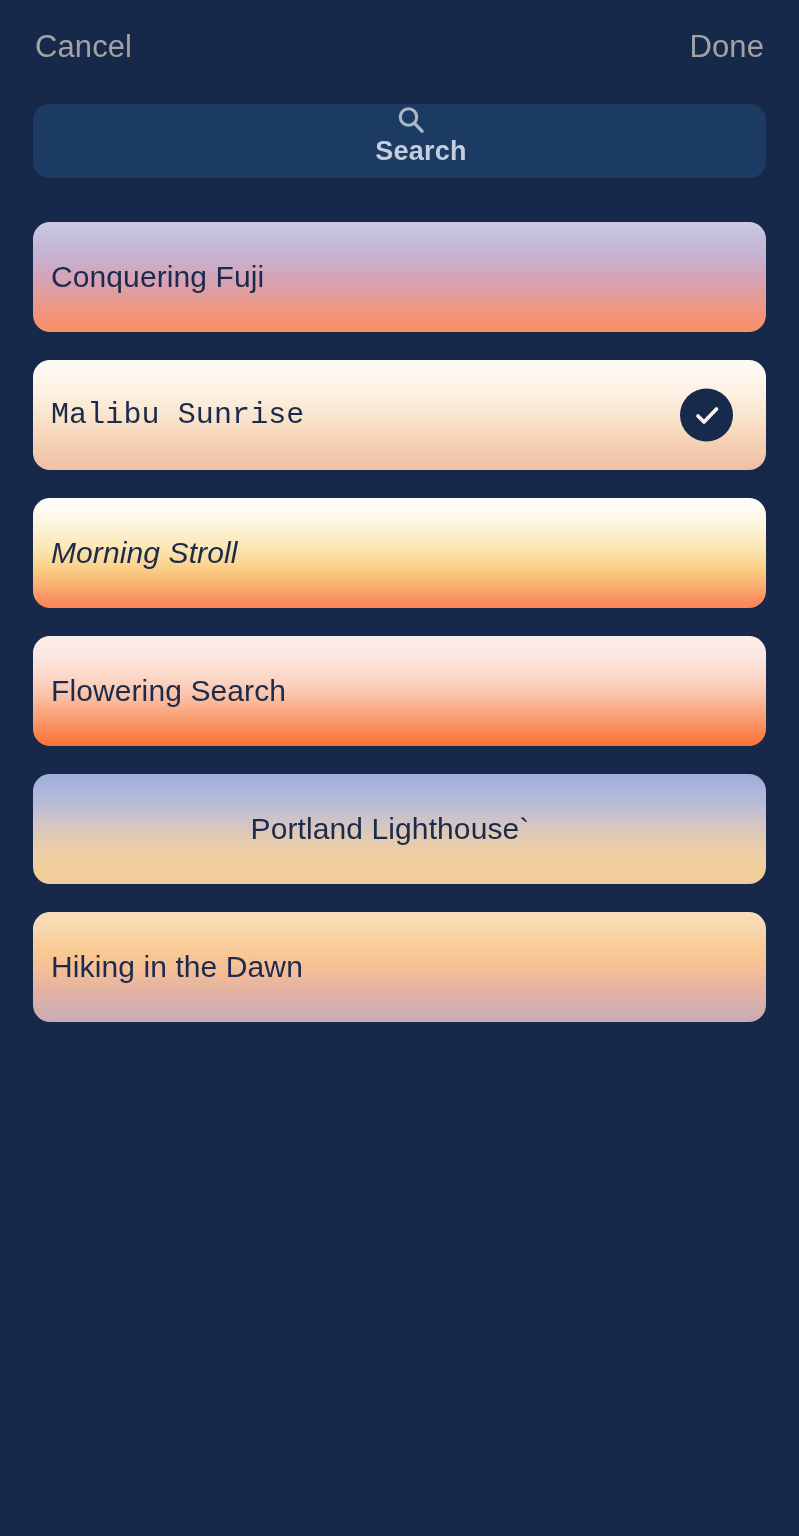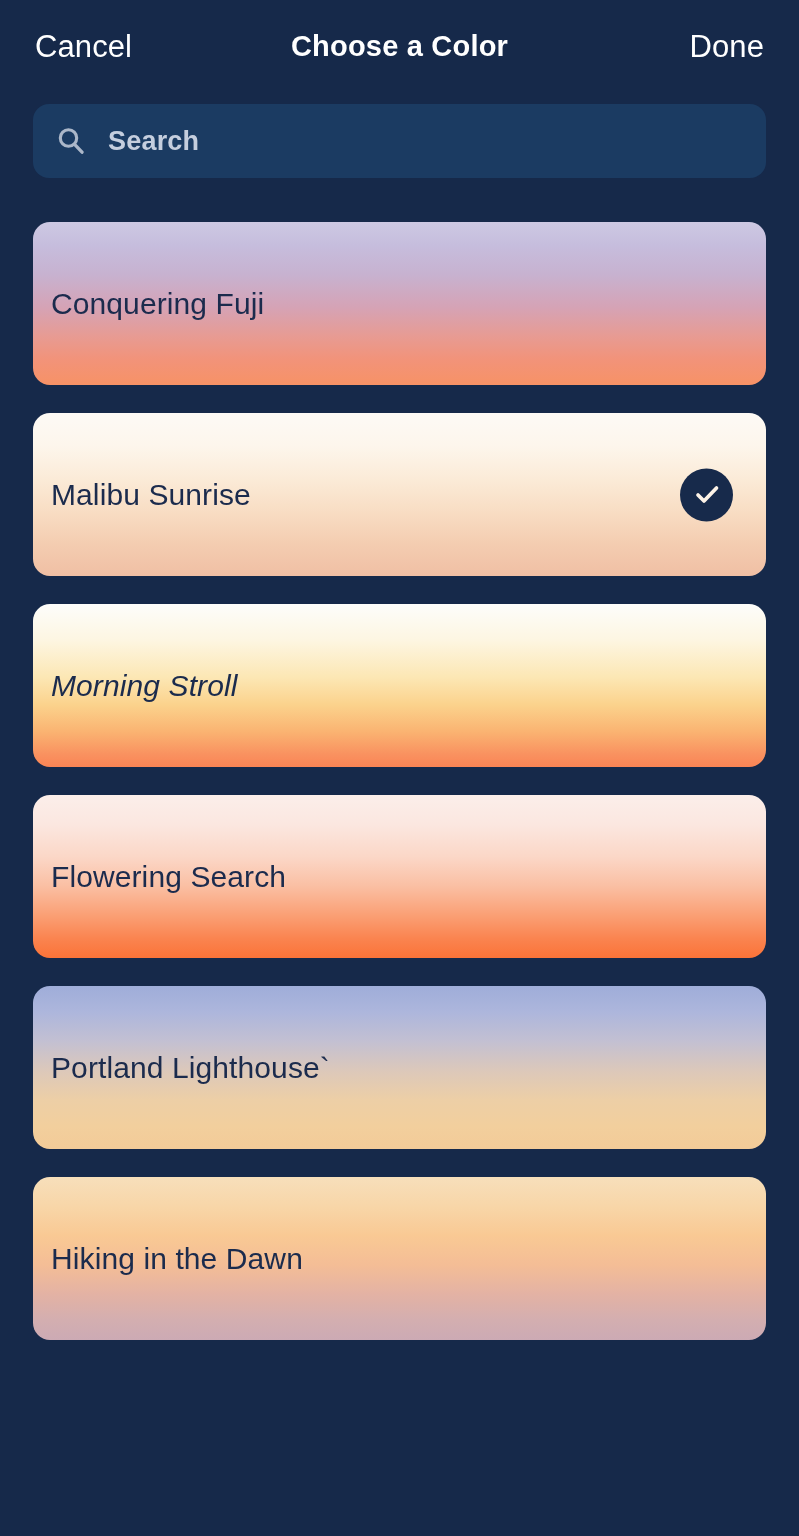--- a/index.html
+++ b/index.html
@@ -21,21 +21,21 @@
     position: relative;
     height: 92px;
     display: flex;
     align-items: center;
     justify-content: space-between;
     padding: 0 33px;
   }
 
   .nav-action {
     font-size: 31px;
-    color: #ffffff;
+    color: #a3a3a3;
     letter-spacing: 0.1px;
     line-height: 1;
     background: none;
     border: none;
     font-family: "Liberation Sans", sans-serif;
     cursor: pointer;
     padding: 6px 2px;
   }
 
   .nav-title {
@@ -57,20 +57,21 @@
   }
 
   .search-bar {
     height: 74px;
     background: #1b3b62;
     border-radius: 16px;
     display: flex;
     align-items: center;
     padding: 0 0 0 22px;
     cursor: text;
+    flex-direction: column;
   }
 
   .search-icon {
     width: 32px;
     height: 32px;
     flex: 0 0 auto;
     display: block;
     opacity: 0.78;
   }
 
@@ -87,21 +88,21 @@
   .list {
     padding: 0 33px;
     margin-top: 44px;
     display: flex;
     flex-direction: column;
     gap: 28px;
   }
 
   .color-card {
     position: relative;
-    height: 163px;
+    height: 110px;
     border-radius: 17px;
     display: flex;
     align-items: center;
     padding: 0 37px 0 18px;
     cursor: pointer;
     overflow: hidden;
   }
 
   .color-card-label {
     font-size: 30px;
@@ -132,52 +133,51 @@
     height: 30px;
     display: block;
   }
 </style>
 </head>
 <body>
 
 <div class="navbar">
   <button class="nav-action">Cancel</button>
 
-  <div class="nav-title">Choose a Color</div>
 
   <button class="nav-action">Done</button>
 </div>
 
 <div class="search-wrap">
   <div class="search-bar">
     <svg class="search-icon" viewBox="0 0 32 32">
       <circle cx="13.5" cy="13" r="8.2" fill="none" stroke="#d4dae6" stroke-width="3.1"></circle>
       <line x1="19.6" y1="19.4" x2="27" y2="27.2" stroke="#d4dae6" stroke-width="3.3" stroke-linecap="round"></line>
     </svg>
     <span class="search-placeholder">Search</span>
   </div>
 </div>
 
 <div class="list" id="color-list">
     <div class="color-card" style="background: linear-gradient(rgb(205, 201, 227) 0%, rgb(198, 189, 221) 14%, rgb(199, 178, 208) 32%, rgb(213, 163, 182) 52%, rgb(231, 155, 147) 70%, rgb(242, 147, 122) 84%, rgb(247, 146, 102) 100%);">
       <span class="color-card-label">Conquering Fuji</span>
     </div>
-    <div class="color-card" style="background: linear-gradient(rgb(253, 250, 246) 0%, rgb(253, 246, 236) 20%, rgb(251, 234, 214) 42%, rgb(248, 220, 194) 62%, rgb(244, 205, 177) 80%, rgb(240, 191, 164) 100%);">
+    <div class="color-card" style="background: linear-gradient(rgb(253, 250, 246) 0%, rgb(253, 246, 236) 20%, rgb(251, 234, 214) 42%, rgb(248, 220, 194) 62%, rgb(244, 205, 177) 80%, rgb(240, 191, 164) 100%); font-family: Liberation Mono, monospace;">
       <span class="color-card-label">Malibu Sunrise</span>
       <span class="check-badge">
         <svg class="check-glyph" viewBox="0 0 30 30">
           <polyline points="6,15.5 12,21.5 24.5,8.5" fill="none" stroke="#fdf3e8" stroke-width="3.7" stroke-linecap="round" stroke-linejoin="round"></polyline>
         </svg>
       </span>
     </div>
     <div class="color-card" style="background: linear-gradient(rgb(253, 253, 251) 0%, rgb(253, 246, 226) 22%, rgb(252, 231, 180) 45%, rgb(251, 210, 140) 62%, rgb(250, 180, 114) 78%, rgb(249, 146, 96) 92%, rgb(250, 132, 85) 100%); font-style: italic;">
       <span class="color-card-label">Morning Stroll</span>
     </div>
     <div class="color-card" style="background: linear-gradient(rgb(251, 238, 234) 0%, rgb(251, 231, 224) 18%, rgb(251, 215, 199) 38%, rgb(250, 191, 163) 56%, rgb(250, 159, 116) 74%, rgb(250, 132, 80) 88%, rgb(251, 115, 56) 100%);">
       <span class="color-card-label">Flowering Search</span>
     </div>
-    <div class="color-card" style="background: linear-gradient(rgb(159, 173, 217) 0%, rgb(173, 182, 220) 16%, rgb(195, 192, 210) 34%, rgb(220, 200, 186) 52%, rgb(237, 207, 166) 70%, rgb(242, 207, 157) 86%, rgb(243, 203, 152) 100%);">
+    <div class="color-card" style="background: linear-gradient(rgb(159, 173, 217) 0%, rgb(173, 182, 220) 16%, rgb(195, 192, 210) 34%, rgb(220, 200, 186) 52%, rgb(237, 207, 166) 70%, rgb(242, 207, 157) 86%, rgb(243, 203, 152) 100%); justify-content: center;">
       <span class="color-card-label">Portland Lighthouse`</span>
     </div>
     <div class="color-card" style="background: linear-gradient(rgb(247, 223, 187) 0%, rgb(248, 214, 168) 18%, rgb(249, 201, 148) 36%, rgb(244, 189, 150) 54%, rgb(227, 178, 164) 72%, rgb(211, 174, 176) 88%, rgb(204, 170, 180) 100%);">
       <span class="color-card-label">Hiking in the Dawn</span>
     </div>
   </div>
 
 </body></html>

